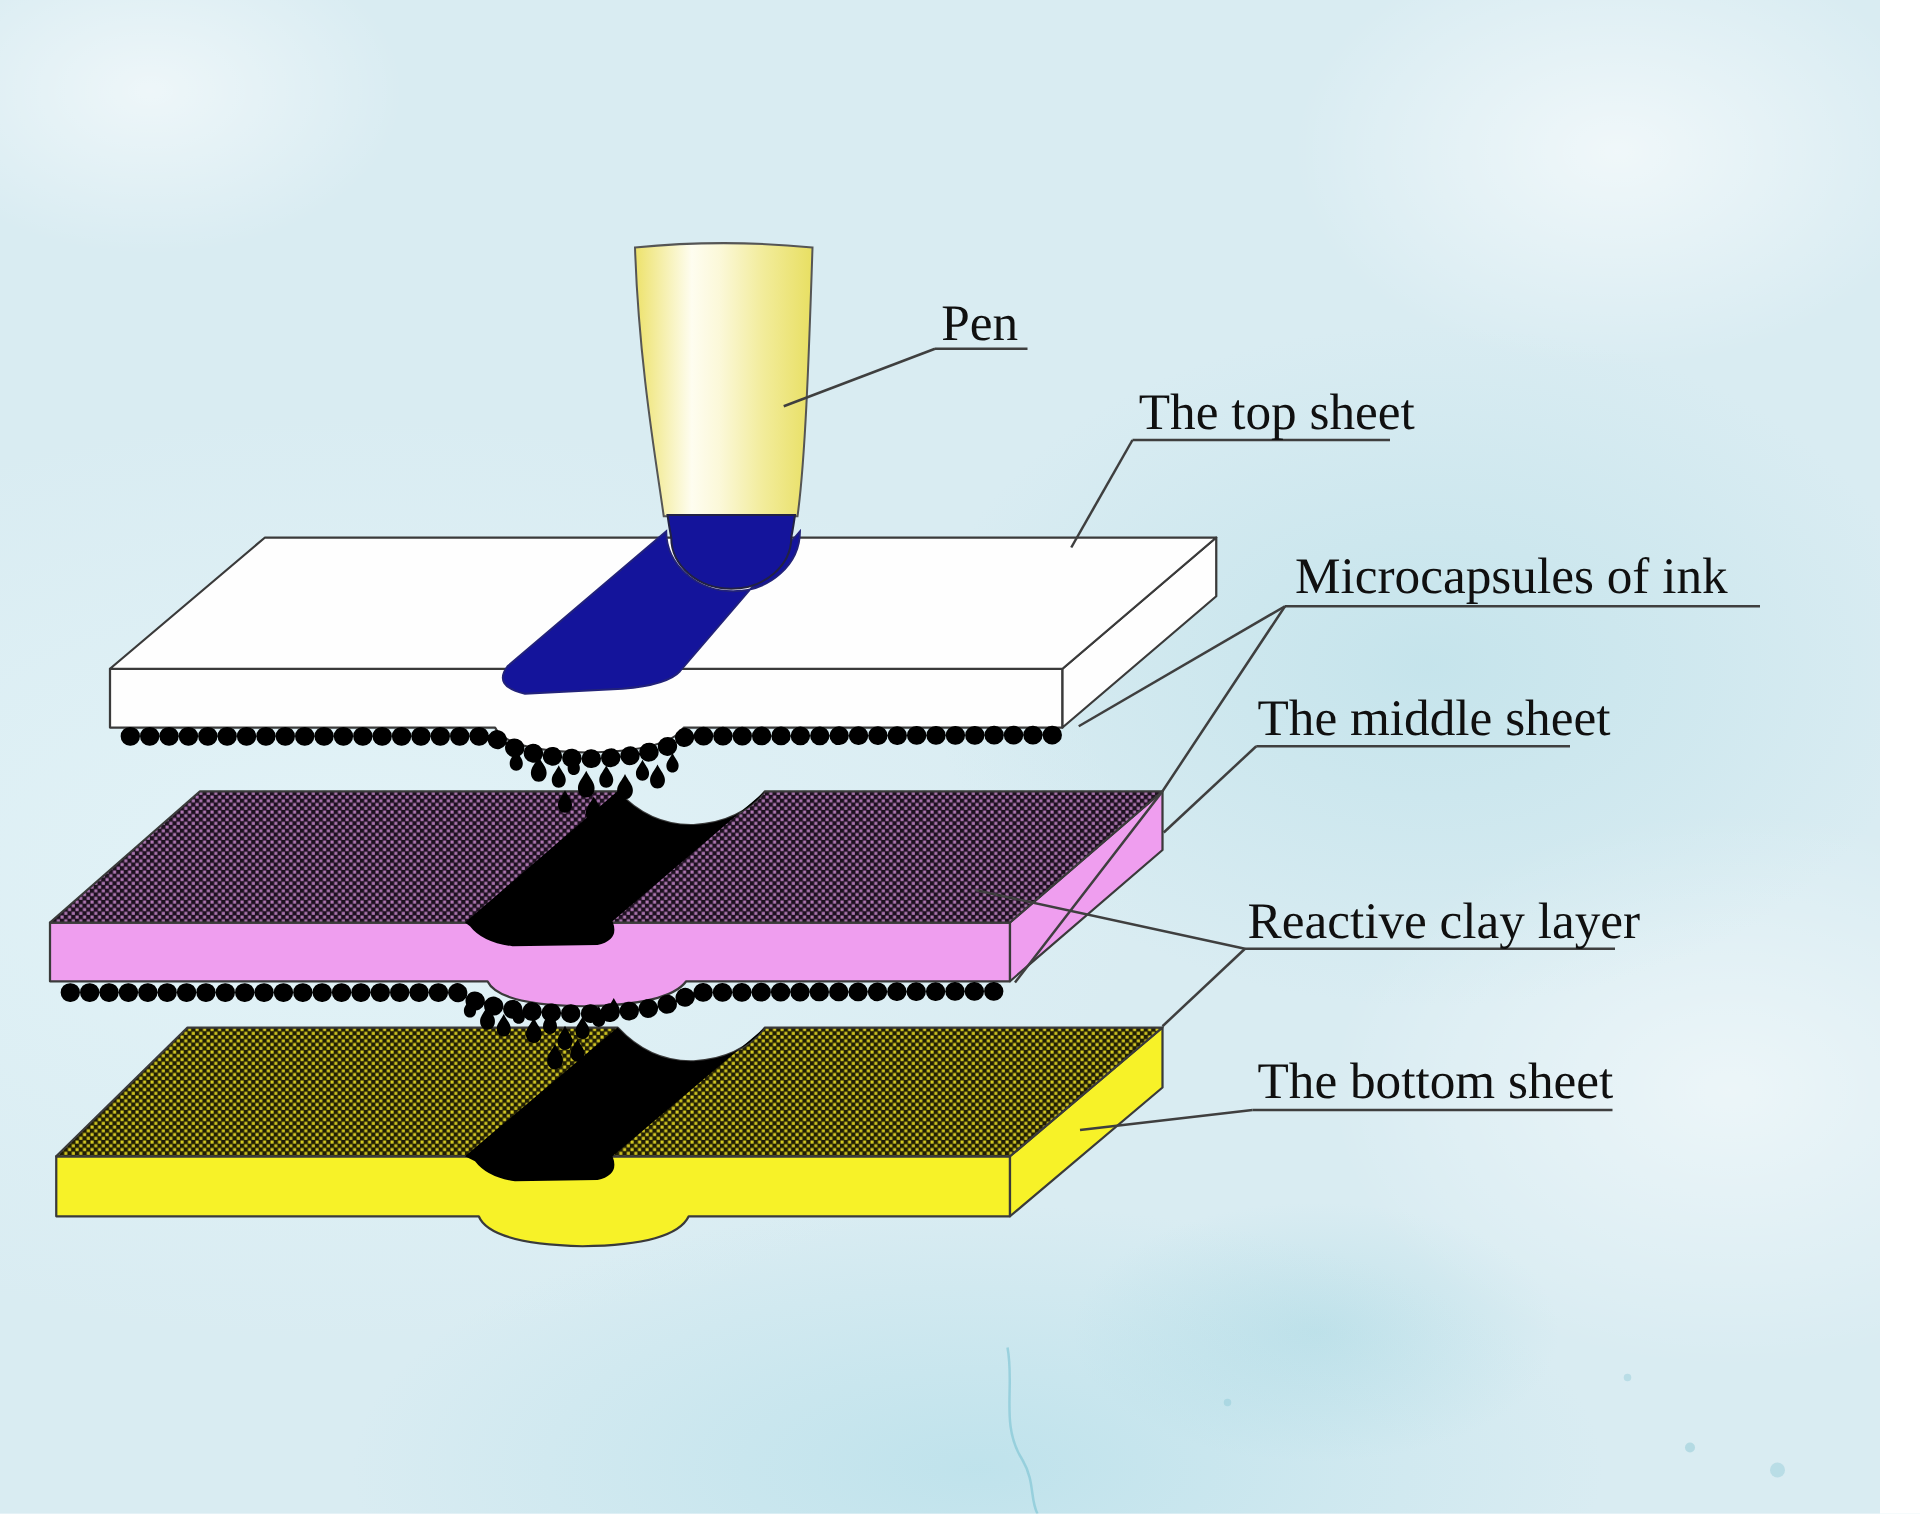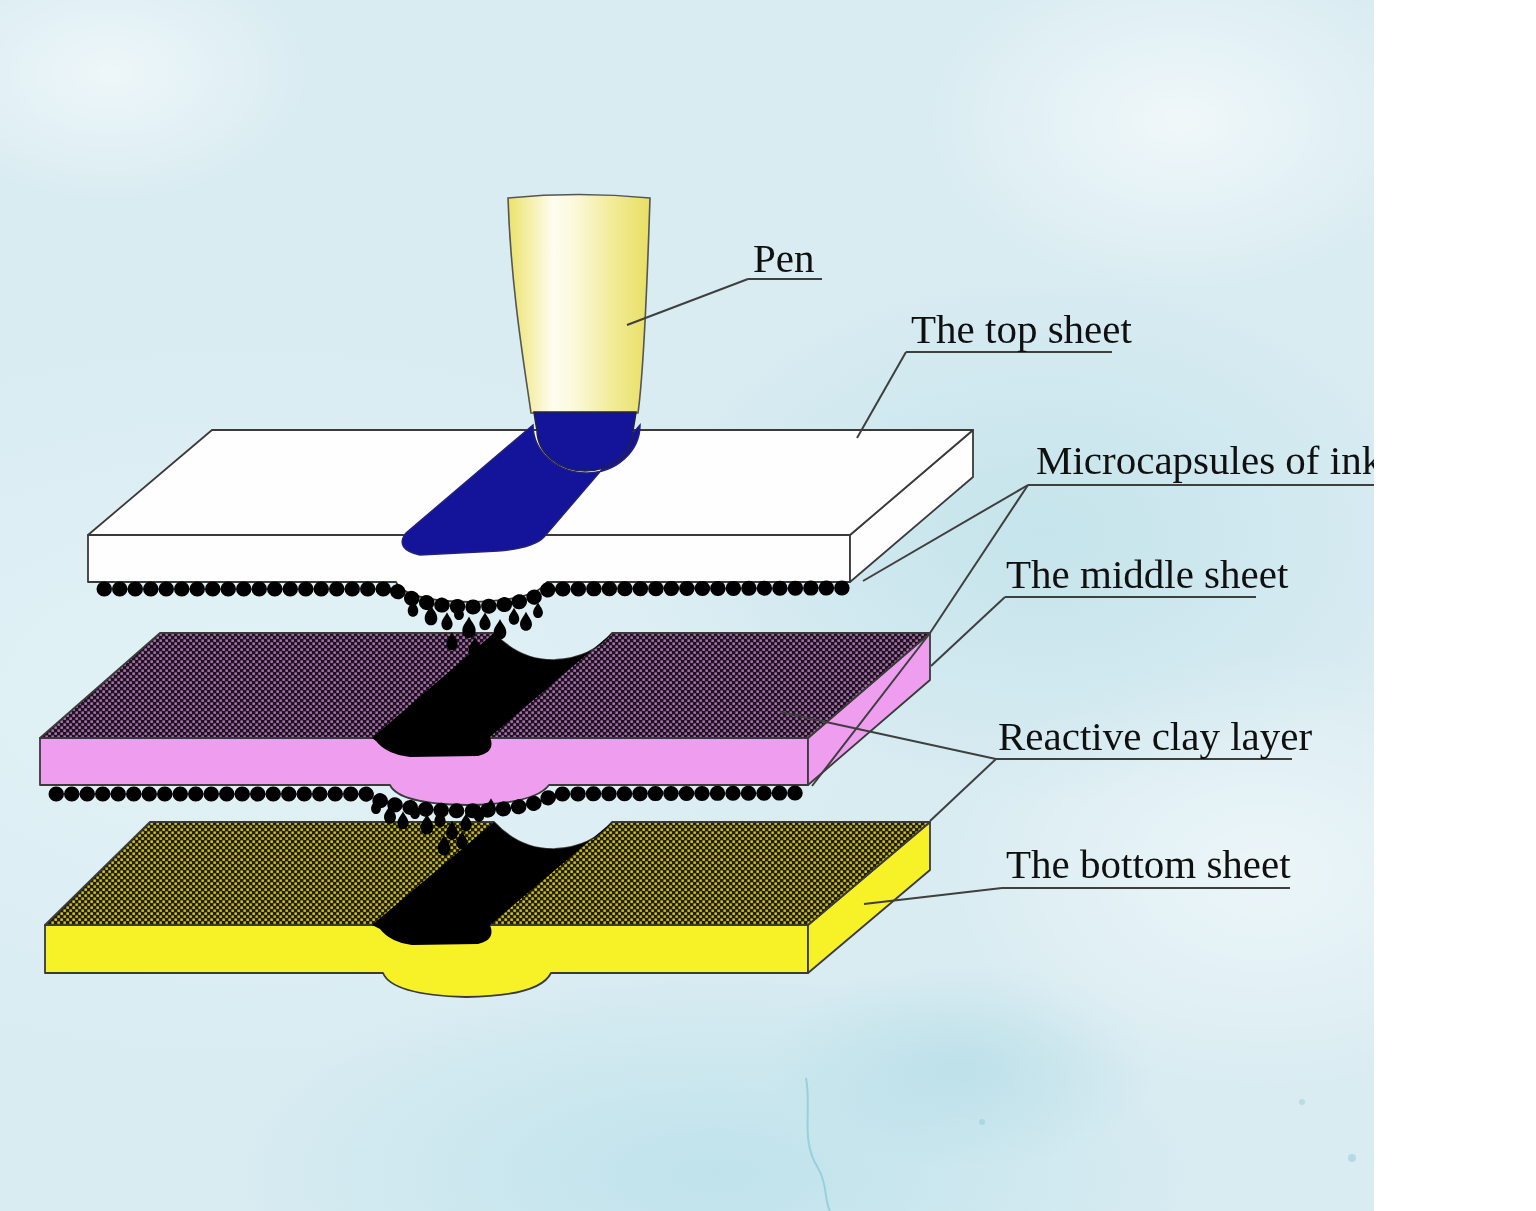--- a/index.html
+++ b/index.html
@@ -1,18 +1,18 @@
 <!DOCTYPE html>
 <html><head>
 <meta charset="utf-8">
 <style>
   html,body{margin:0;padding:0;}
   .stage{
     position:relative;
-    width:1374px;height:1211px;
+    width:1504px;height:1211px;
     overflow:hidden;
     background-color:#D9ECF2;
     background-image:
       radial-gradient(ellipse 420px 280px at 86% 10%, rgba(255,255,255,0.60), transparent 62%),
       radial-gradient(ellipse 620px 420px at 76% 44%, rgba(168,216,226,0.40), transparent 65%),
       radial-gradient(ellipse 520px 360px at 92% 72%, rgba(255,255,255,0.50), transparent 62%),
       radial-gradient(ellipse 760px 320px at 52% 97%, rgba(160,215,228,0.45), transparent 66%),
       radial-gradient(ellipse 340px 220px at 8% 6%, rgba(255,255,255,0.55), transparent 60%),
       radial-gradient(ellipse 900px 520px at 18% 58%, rgba(228,244,248,0.85), transparent 72%),
       radial-gradient(ellipse 300px 160px at 70% 88%, rgba(150,208,220,0.35), transparent 65%);

